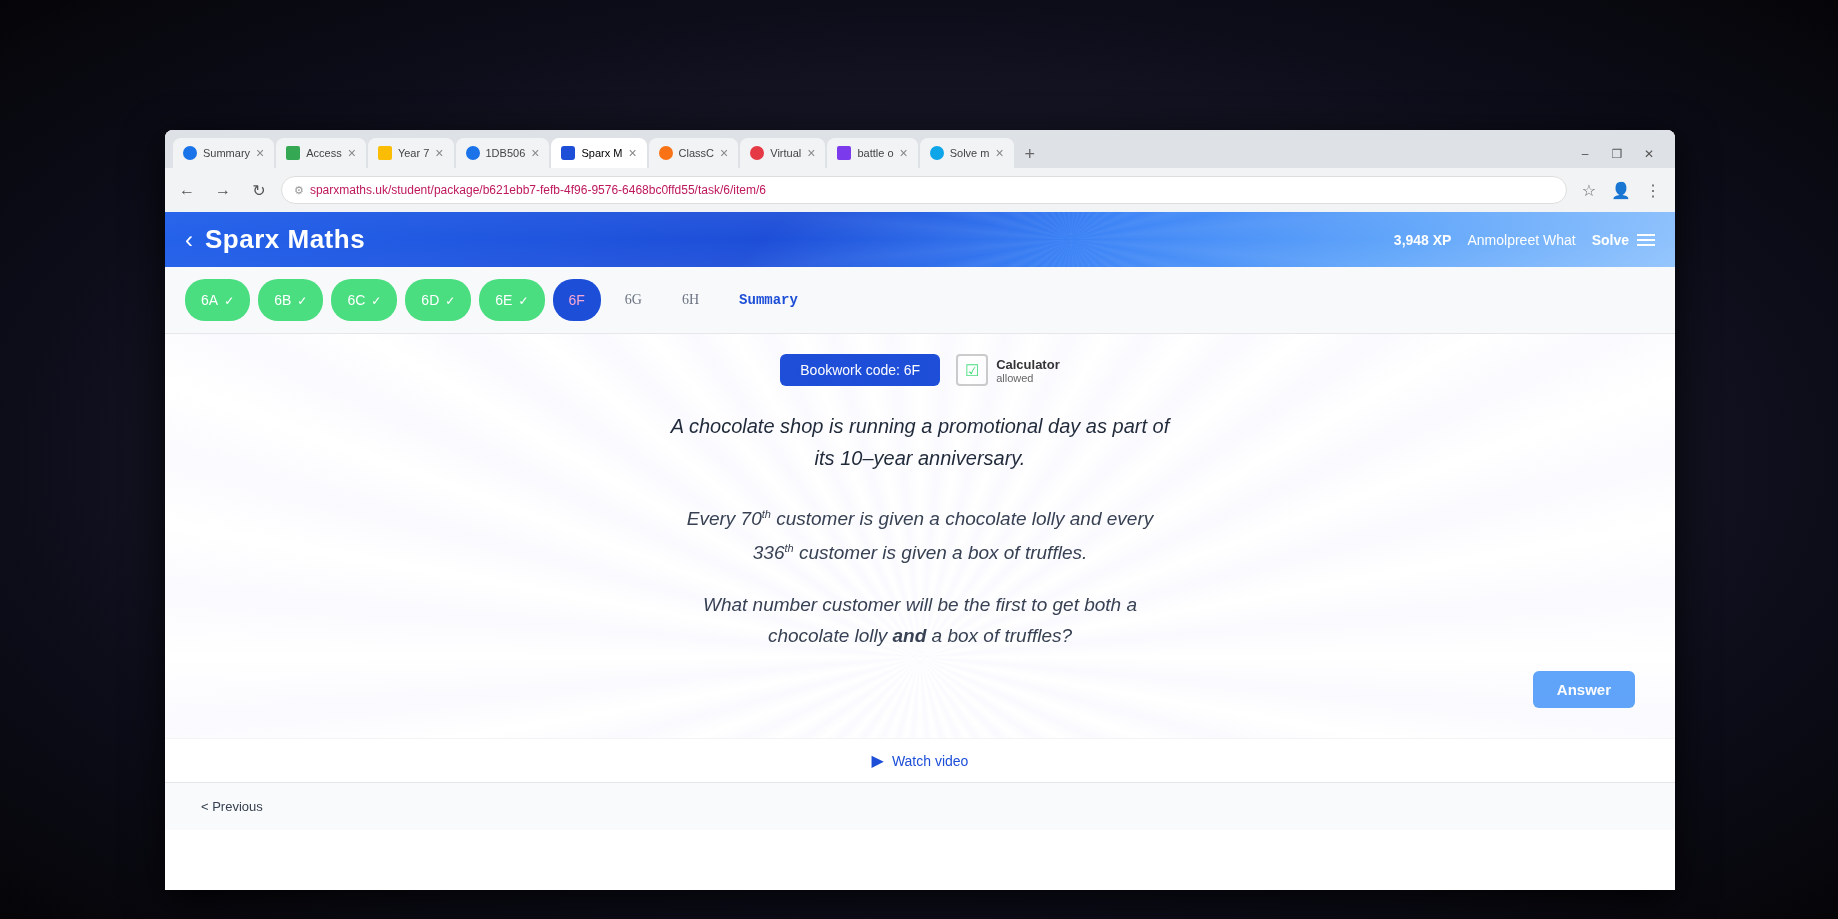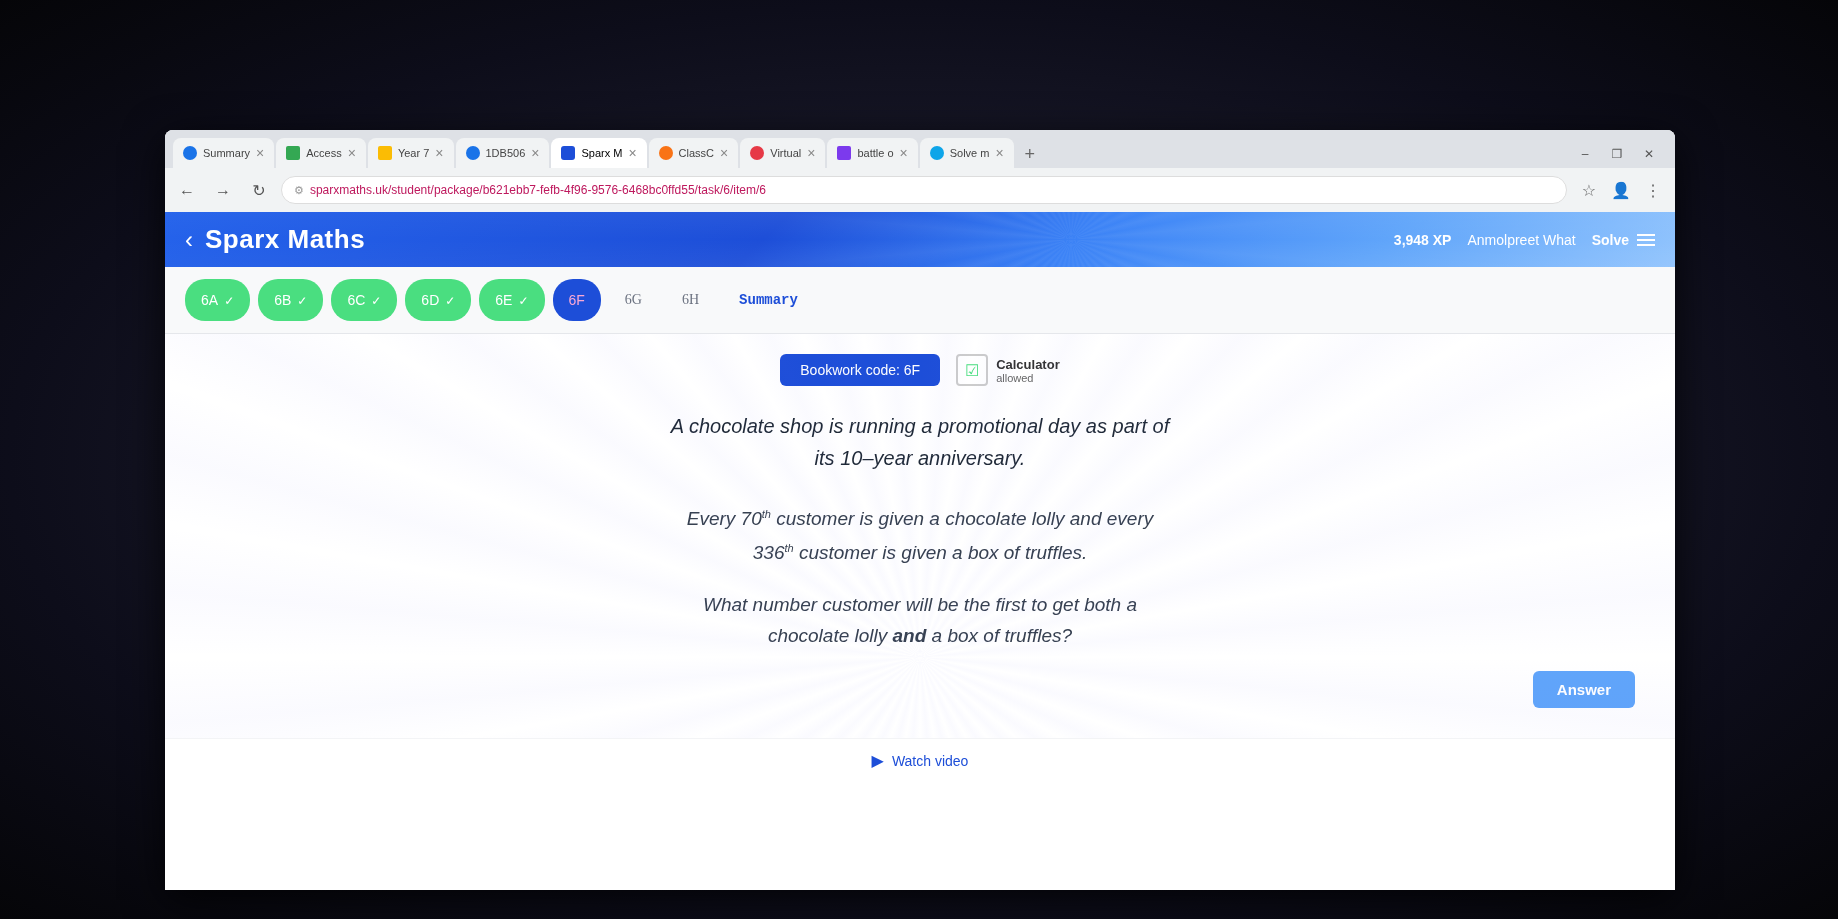--- a/index.html
+++ b/index.html
@@ -658,15 +658,18 @@
       <div class="answer-btn-area">
         <button class="answer-btn">Answer</button>
       </div>
     </div>
 
     <div class="watch-video">
       <span class="video-icon">▶</span>
       <span>Watch video</span>
     </div>
 
+    <div class="bottom-bar">
+      <div class="previous-btn">&lt; Previous</div>
+    </div>
 
   </div>
 </div>
 
 </body></html>

